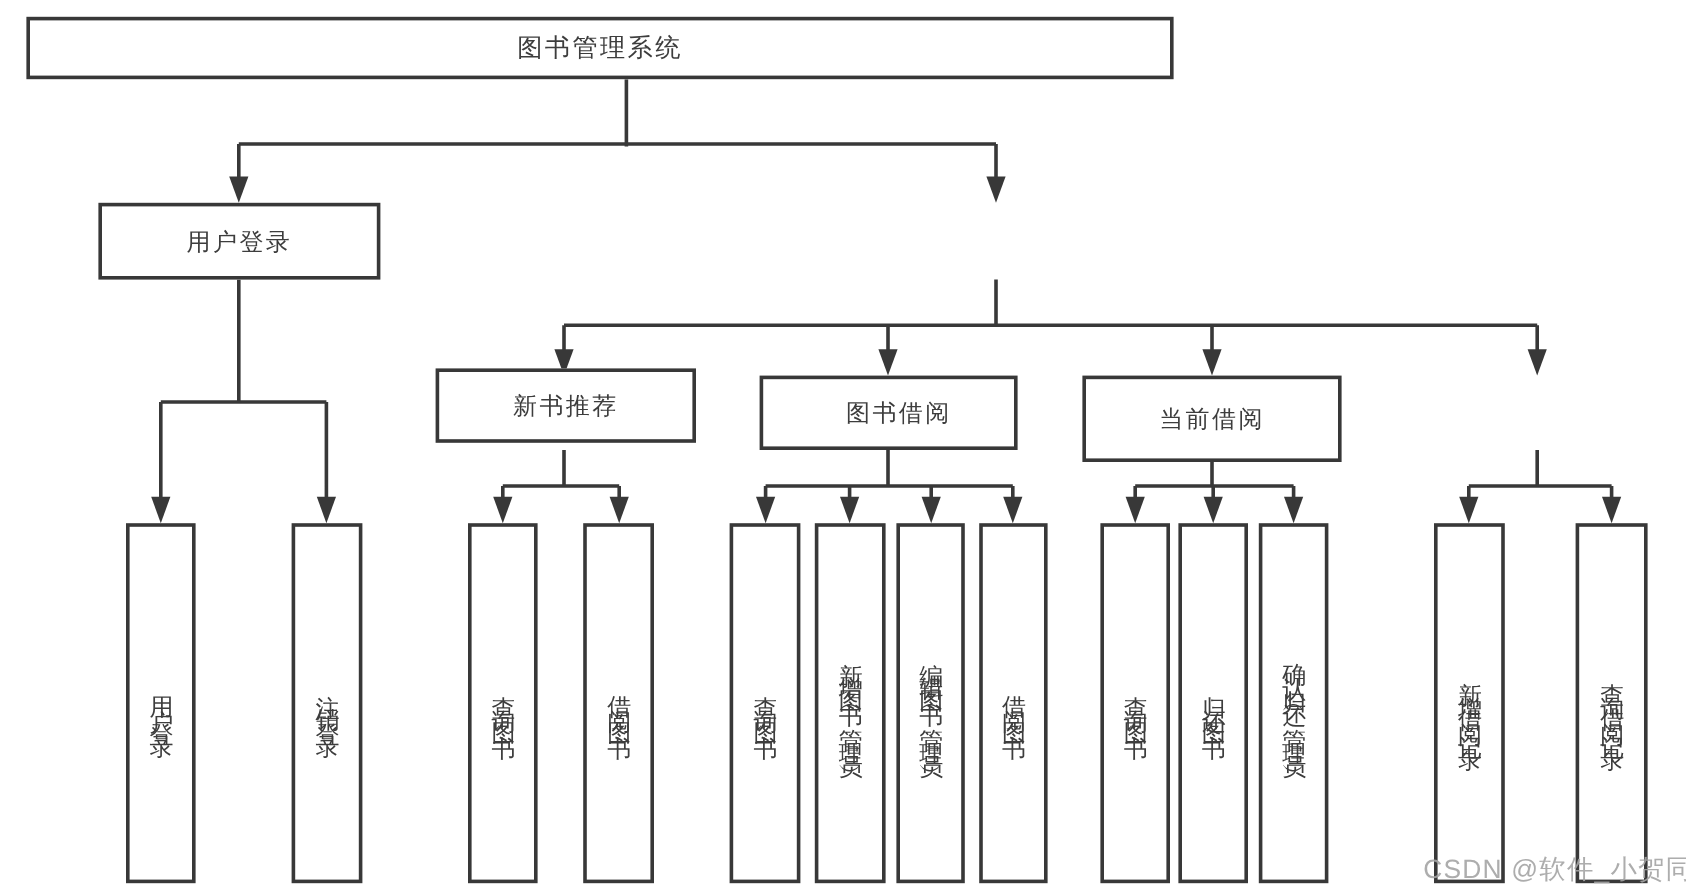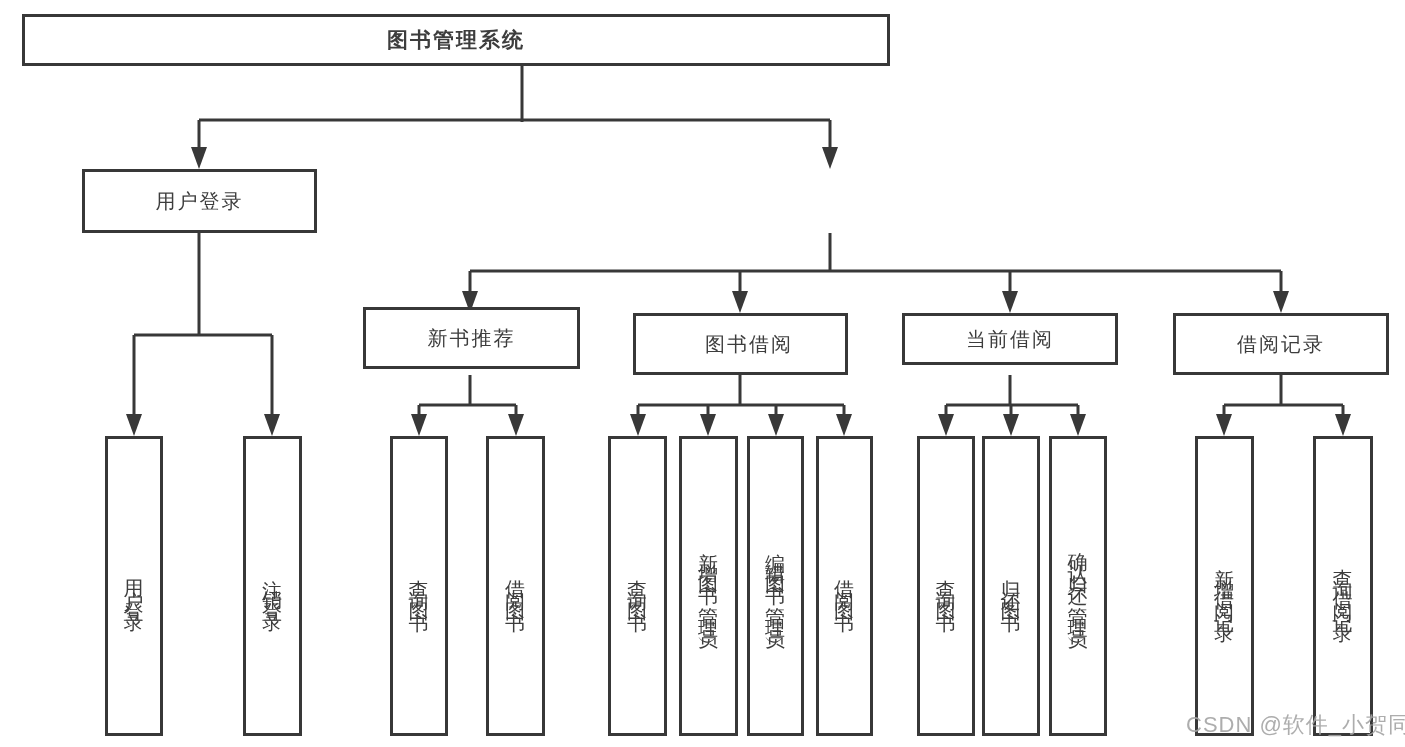--- a/index.html
+++ b/index.html
@@ -115,28 +115,27 @@
       <polygon points="768,414 784,414 776,436"></polygon>
       <polygon points="836,414 852,414 844,436"></polygon>
       <polygon points="938,414 954,414 946,436"></polygon>
       <polygon points="1003,414 1019,414 1011,436"></polygon>
       <polygon points="1070,414 1086,414 1078,436"></polygon>
       <polygon points="1216,414 1232,414 1224,436"></polygon>
       <polygon points="1335,414 1351,414 1343,436"></polygon>
     </g>
   </svg>
 
-  <div class="node root-node" style="left:22px; top:14px; width:868px; height:52px;font-weight:bold;">图书管理系统</div>
+  <div class="node root-node" style="left:22px; top:14px; width:956px; height:52px;">图书管理系统</div>
 
   <div class="node h-node" style="left:82px; top:169px; width:235px; height:64px;">用户登录</div>
 
   <div class="node h-node" style="left:363px; top:307px; width:217px; height:62px;">新书推荐</div>
   <div class="node h-node" style="left:633px; top:313px; width:215px; height:62px;padding-left:17px;">图书借阅</div>
-  <div class="node h-node" style="left:902px; top:313px; width:216px; height:52px;text-align:center;">当前借阅</div>
-  <div class="node h-node" style="left:1173px; top:313px; width:216px; height:62px;">借阅记录</div>
+  <div class="node h-node" style="left:902px; top:313px; width:216px; height:72px;text-align:center;">当前借阅</div>
 
   <div class="node leaf" style="left:105px; top:436px; width:58px; height:300px;">
     <span class="vtext">用户登录</span>
   </div>
   <div class="node leaf" style="left:243px; top:436px; width:59px; height:300px;">
     <span class="vtext">注销登录</span>
   </div>
 
   <div class="node leaf" style="left:390px; top:436px; width:58px; height:300px;">
     <span class="vtext">查询图书</span>

